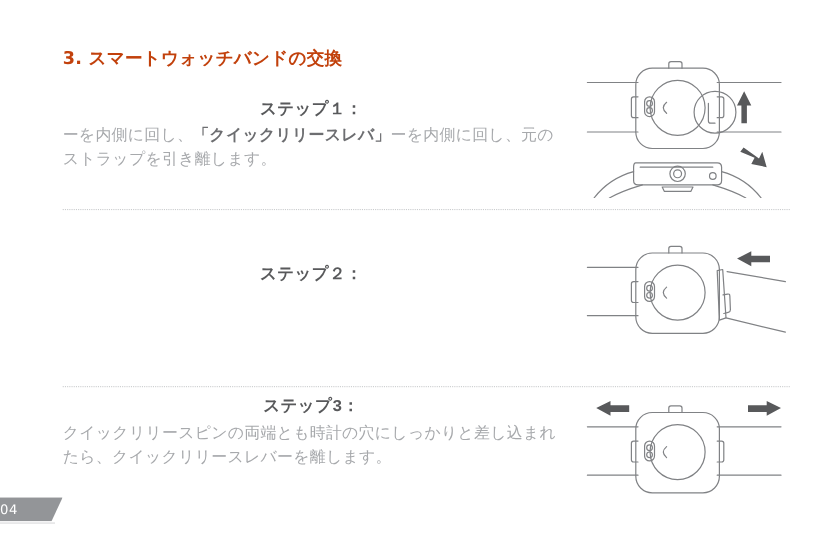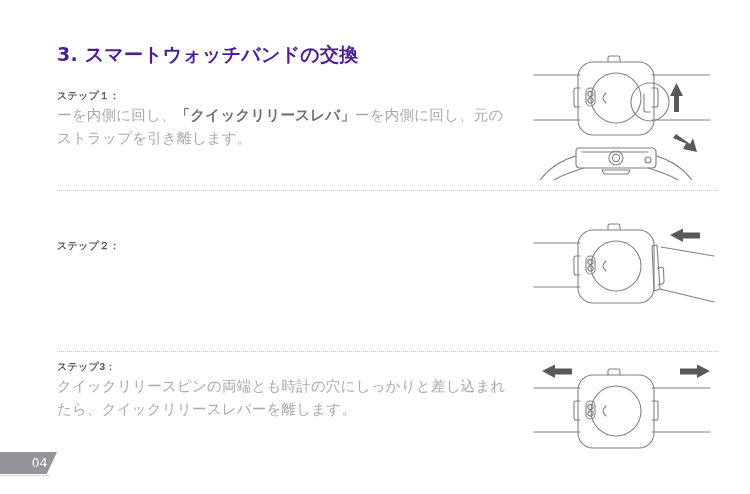--- a/index.html
+++ b/index.html
@@ -25,45 +25,46 @@
 
   
   .text-col {
     position: absolute;
     left: 57px;
     top: 42px;
     width: 450px;
   }
 
   .page-title {
-    font-size: 19px;
+    font-size: 16px;
     font-weight: bold;
-    color: #4c1d95;
+    color: #c2410c;
     letter-spacing: 0.2px;
     line-height: 1.35;
     margin: 0 0 11px 0;
     white-space: nowrap;
   }
 
   .step-block {
     position: absolute;
     left: 57px;
     width: 452px;
   }
   #step-1-block { top: 88px; }
   #step-2-block { top: 215px; margin-top: 23px; }
   #step-3-block { top: 360px; font-family: Liberation Mono, monospace; }
 
   .step-label {
-    font-size: 10px;
+    font-size: 15px;
     font-weight: bold;
     color: #58595b;
     line-height: 1.5;
     margin: 0 0 1px 0;
     letter-spacing: 0.3px;
+    text-align: center;
   }
 
   .step-body {
     font-size: 14.5px;
     color: #a7a9ac;
     line-height: 1.58;
     letter-spacing: 0.2px;
     margin: 0;
     text-align: left;
   }
@@ -90,21 +91,20 @@
   .page-badge {
     position: absolute;
     left: 0;
     top: 452px;
     width: 57px;
     height: 22px;
     background: #939598;
     color: #ffffff;
     font-size: 12px;
     line-height: 22px;
-    text-align: right;
     padding-right: 9px;
     box-sizing: border-box;
     letter-spacing: 0.5px;
     -webkit-clip-path: polygon(0 0, 100% 0, 82% 100%, 0 100%);
     clip-path: polygon(0 0, 100% 0, 82% 100%, 0 100%);
   }
   .page-badge-underline {
     position: absolute;
     left: 0;
     top: 475px;

